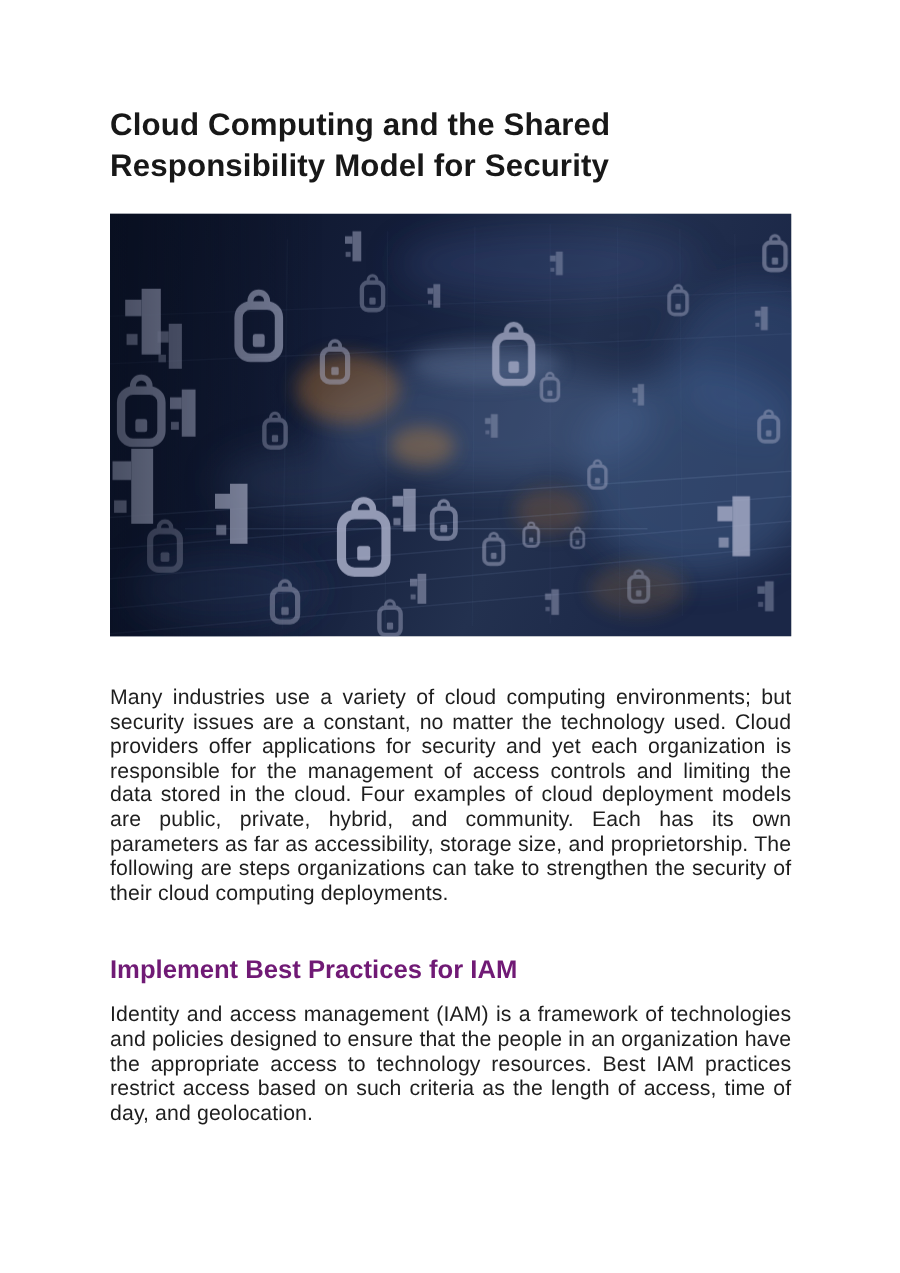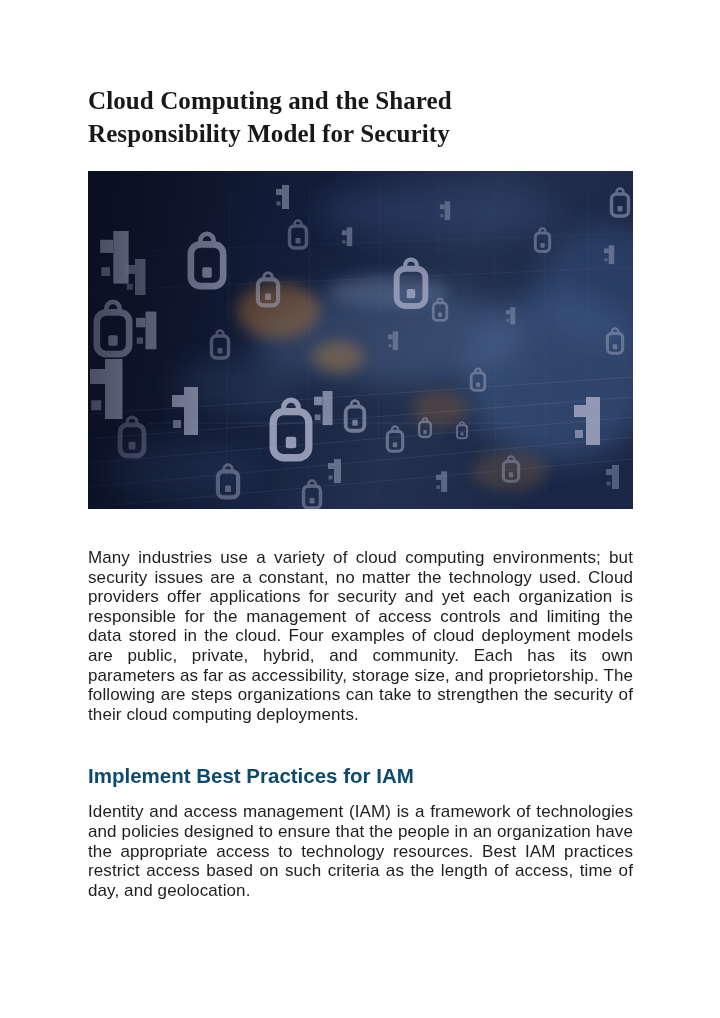--- a/index.html
+++ b/index.html
@@ -20,21 +20,20 @@
   }
 
   h1.doc-title {
     font-size: 25px;
     line-height: 33px;
     font-weight: bold;
     color: #181818;
     max-width: 500px;
     letter-spacing: 0.1px;
     margin-bottom: 21px;
-    font-family: Liberation Serif, serif;
   }
 
   figure.hero {
     width: 545px;
     height: 338px;
     background: #131c35;
     overflow: hidden;
   }
   figure.hero svg { display: block; }
 
@@ -45,21 +44,21 @@
     line-height: 19.6px;
     color: #1e1e1e;
     text-align: justify;
     letter-spacing: 0.1px;
   }
 
   h2.section-title {
     font-size: 20.5px;
     line-height: 27px;
     font-weight: bold;
-    color: #0c4a6e;
+    color: #701a75;
     margin-top: 38px;
     margin-bottom: 13px;
   }
 </style>
 </head>
 <body>
 
 <div class="page">
   <div class="content">
 

